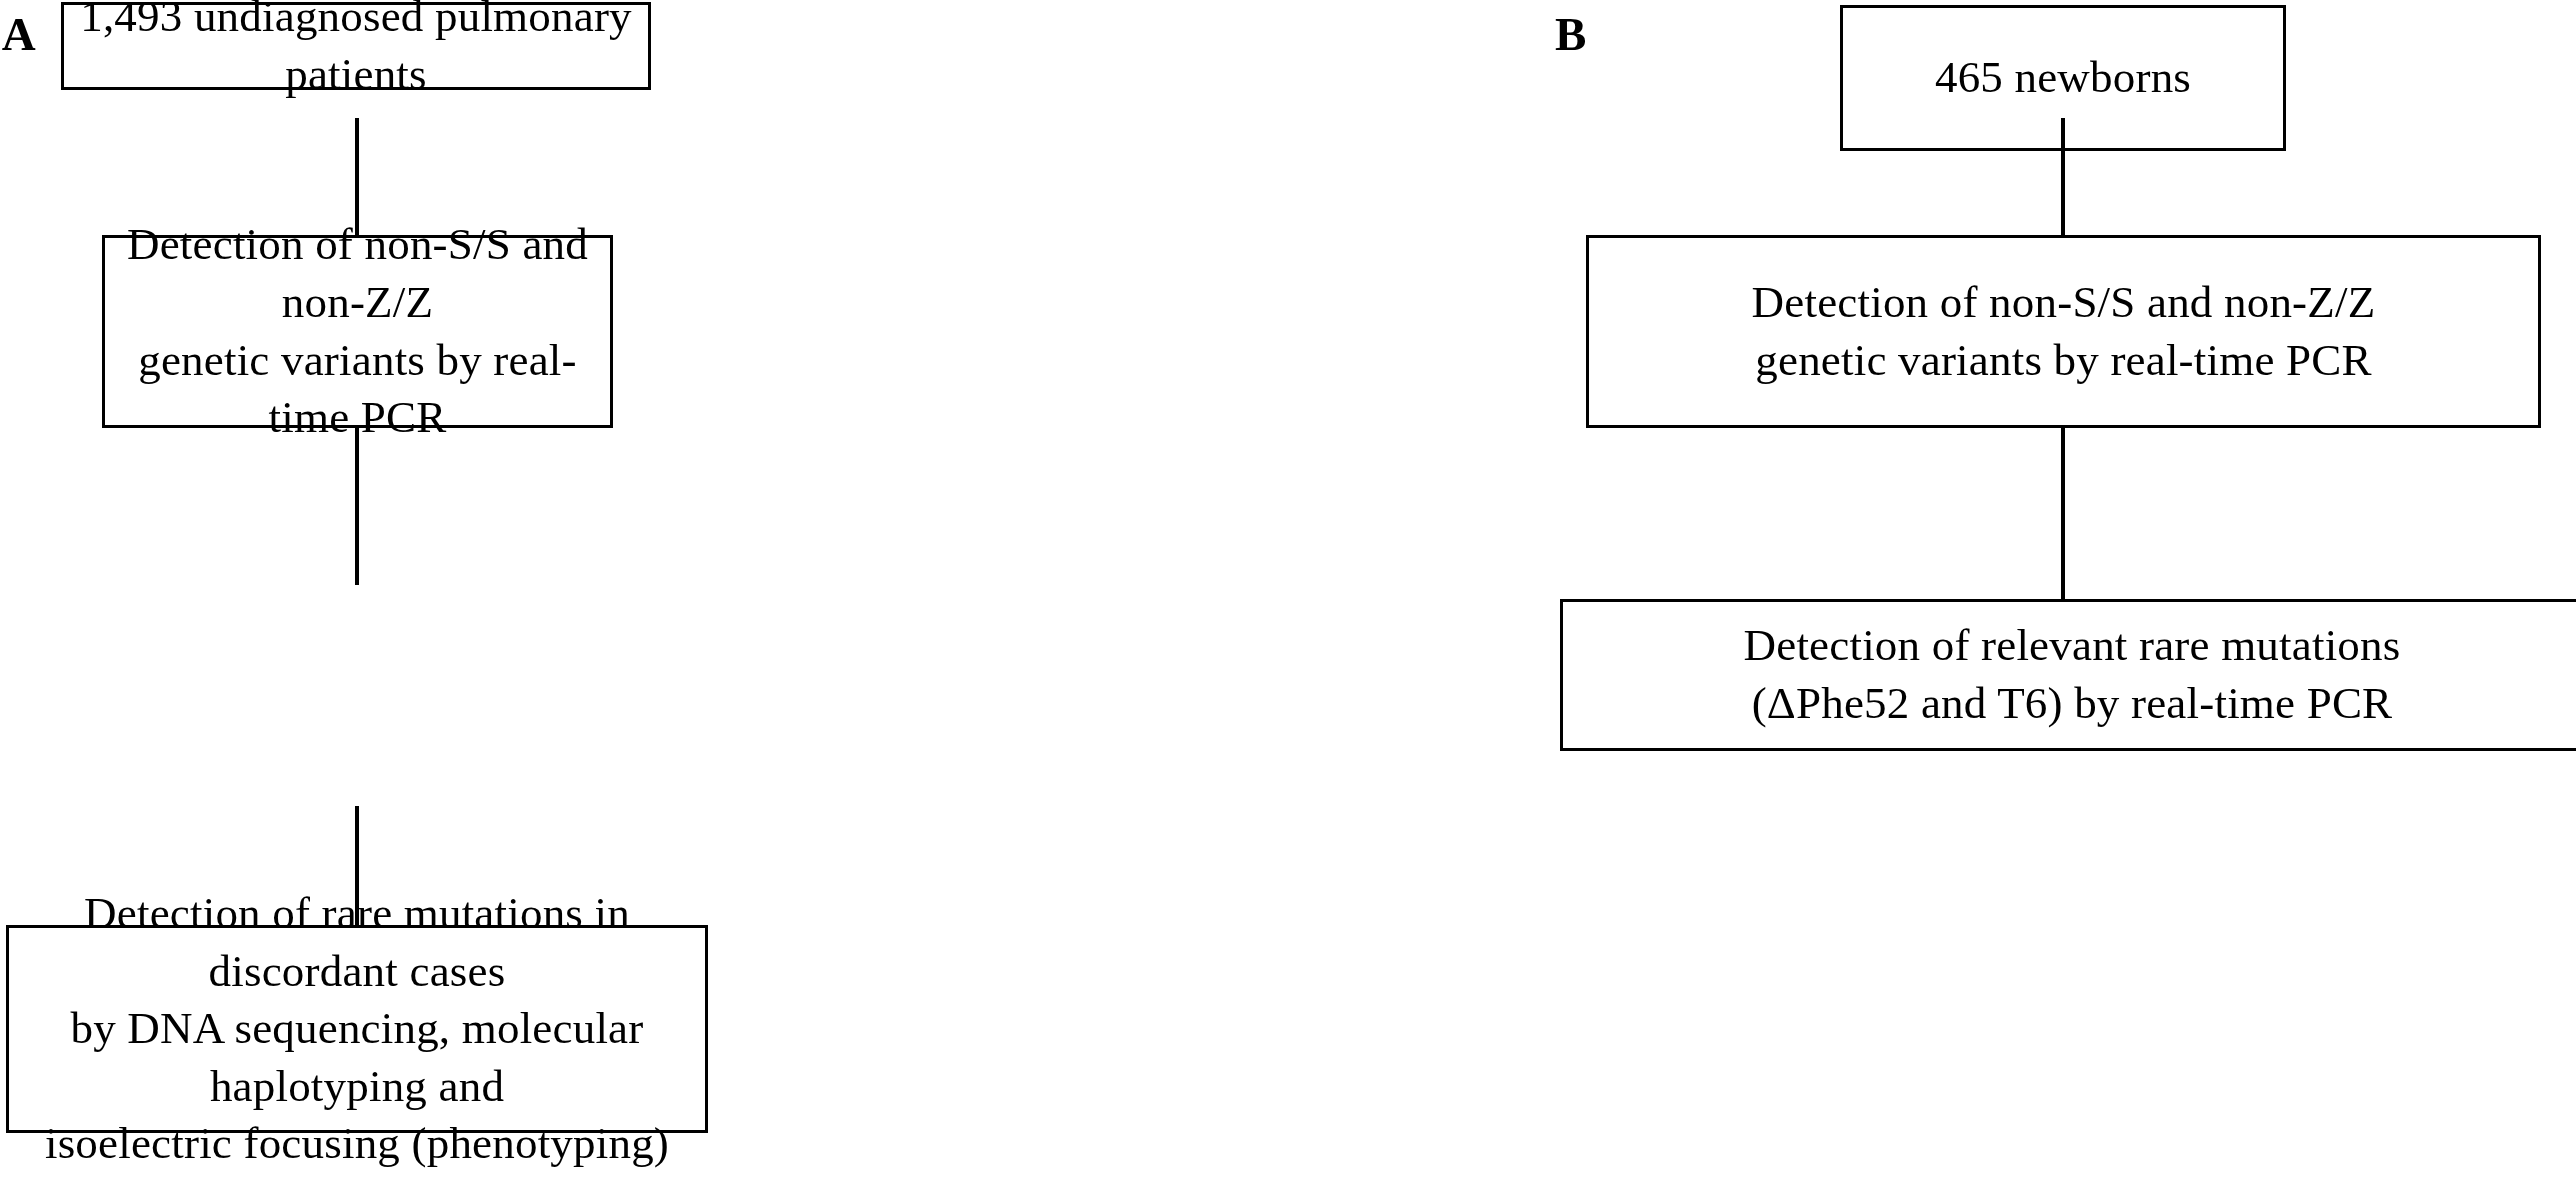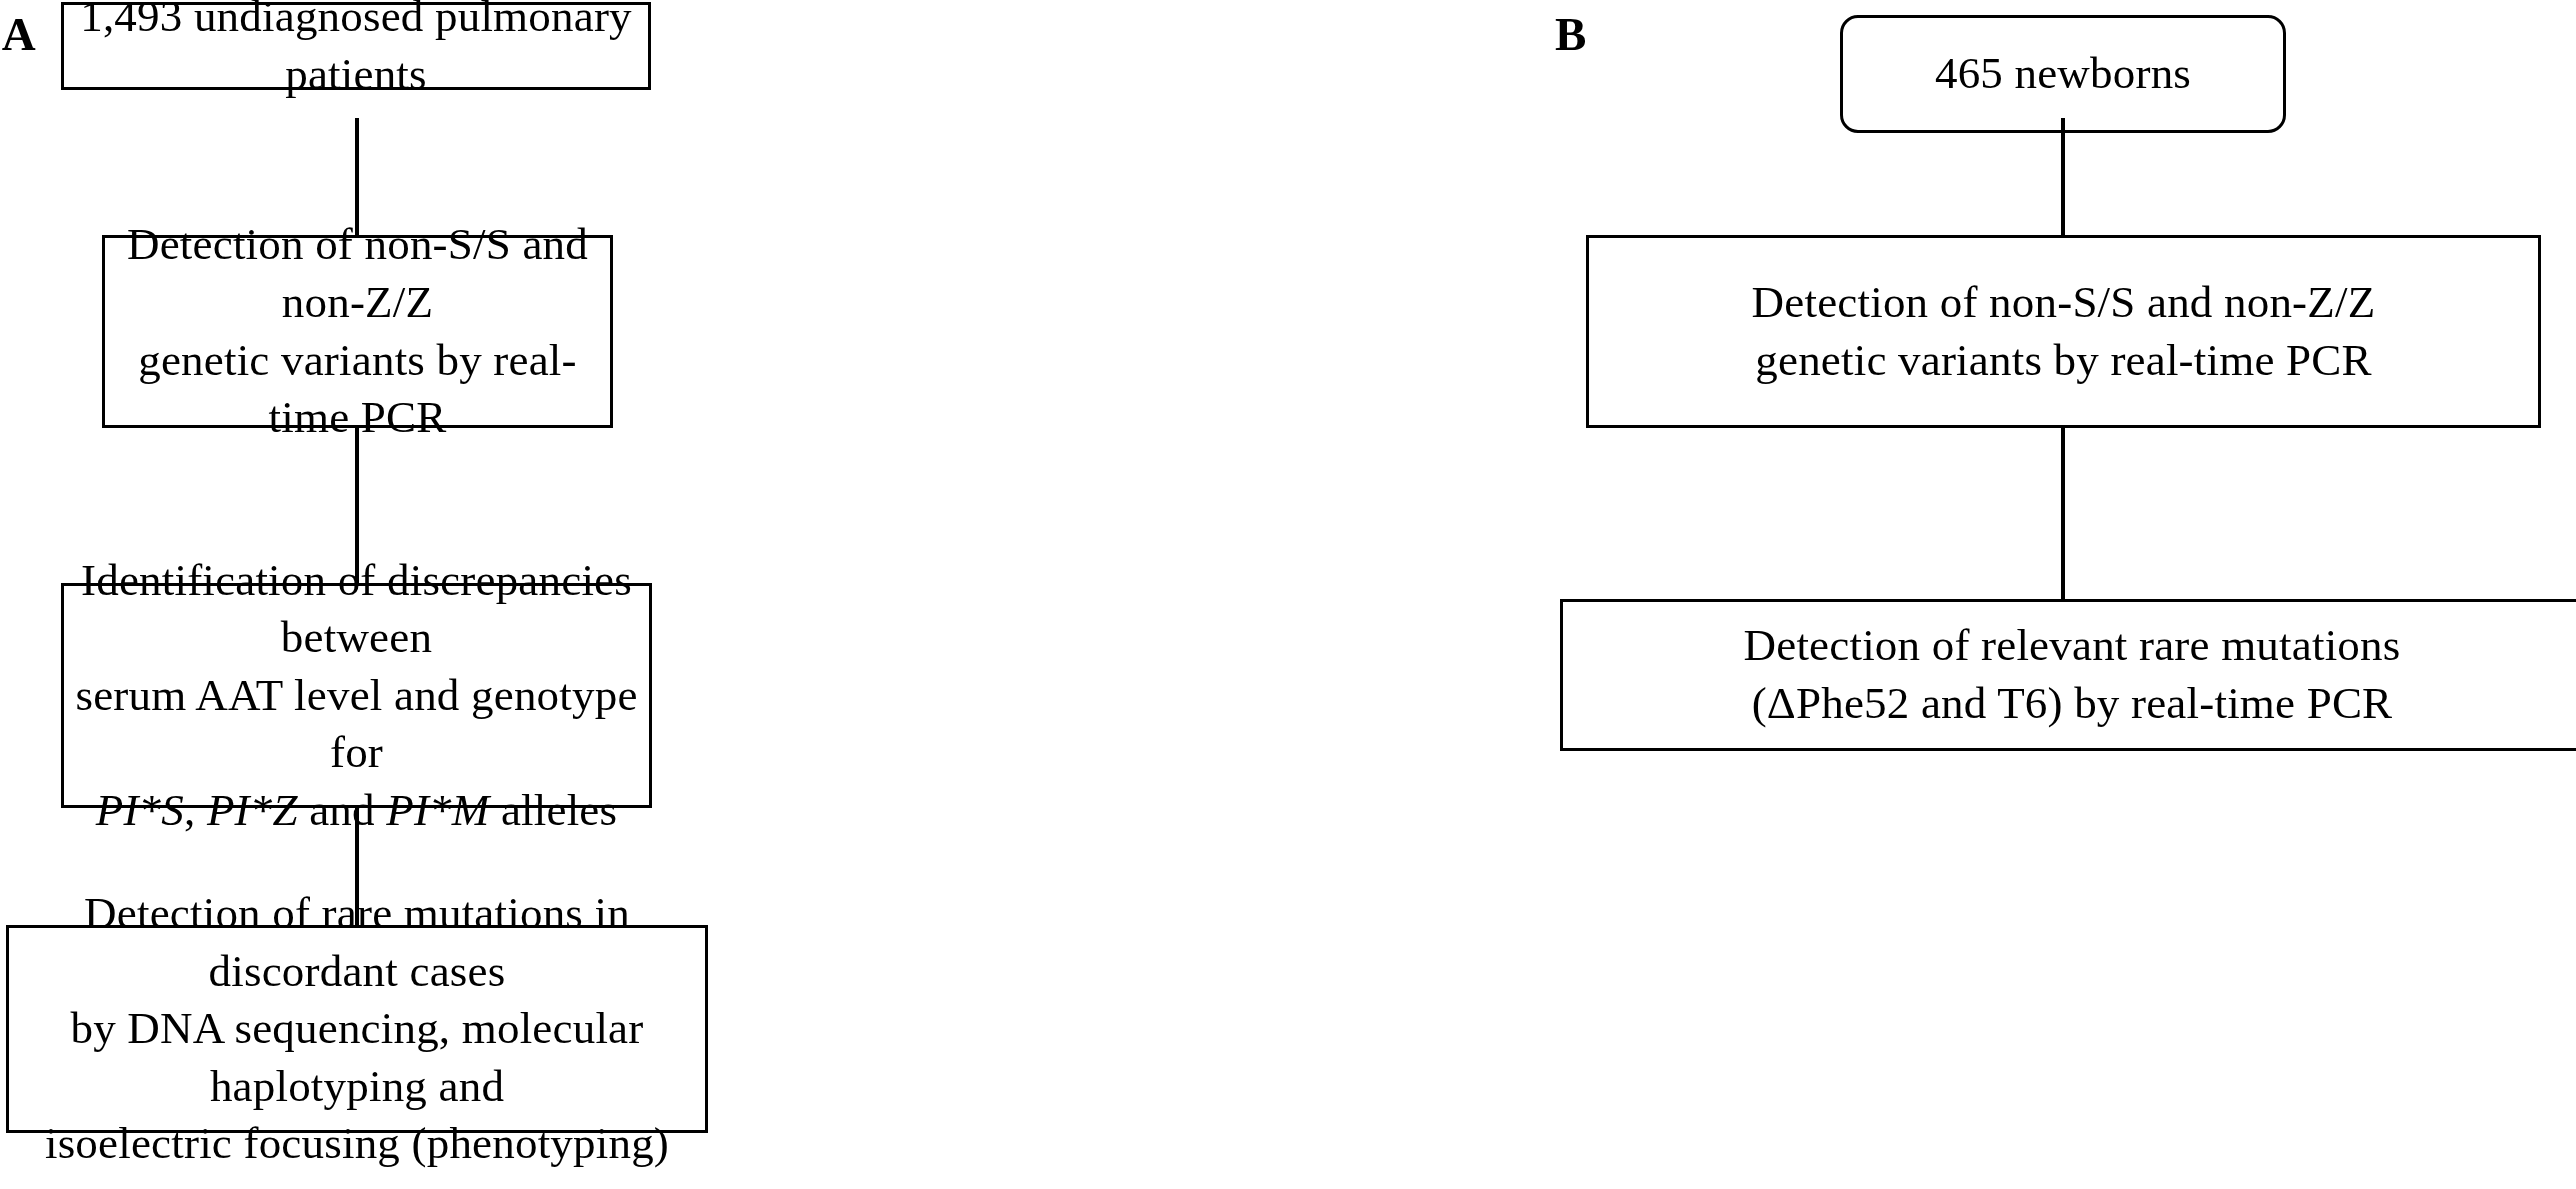--- a/index.html
+++ b/index.html
@@ -66,35 +66,32 @@
 
   <div class="connector" style="left:355px; top:118px; height:118px;"></div>
 
   <div class="node" style="left:102px; top:235px; width:511px; height:193px;">
     <span class="node-text">Detection of non-S/S and non-Z/Z
 genetic variants by real-time PCR</span>
   </div>
 
   <div class="connector" style="left:355px; top:426px; height:159px;"></div>
 
-  <div class="node" style="left:61px; top:583px; width:591px; height:225px;">
-    <span class="node-text"><span>Identification of discrepancies between</span><br><span>serum AAT level and genotype for</span><br><span class="ital">PI*S</span><span>, </span><span class="ital">PI*Z</span><span> and </span><span class="ital">PI*M</span><span> alleles</span></span>
-  </div>
 
   <div class="connector" style="left:355px; top:806px; height:121px;"></div>
 
   <div class="node" style="left:6px; top:925px; width:702px; height:208px;">
     <span class="node-text">Detection of rare mutations in discordant cases
 by DNA sequencing, molecular haplotyping and
 isoelectric focusing (phenotyping)</span>
   </div>
 
   <div class="panel-label" style="left:1555px; top:11px;">B</div>
 
-  <div class="node" style="left:1840px; top:15px; width:446px; height:118px;border-radius:18px;">
+  <div class="node" style="left:1840px; top:5px; width:446px; height:146px;">
     <span class="node-text">465 newborns</span>
   </div>
 
   <div class="connector" style="left:2061px; top:118px; height:118px;"></div>
 
   <div class="node" style="left:1586px; top:235px; width:955px; height:193px;">
     <span class="node-text">Detection of non-S/S and non-Z/Z
 genetic variants by real-time PCR</span>
   </div>
 

